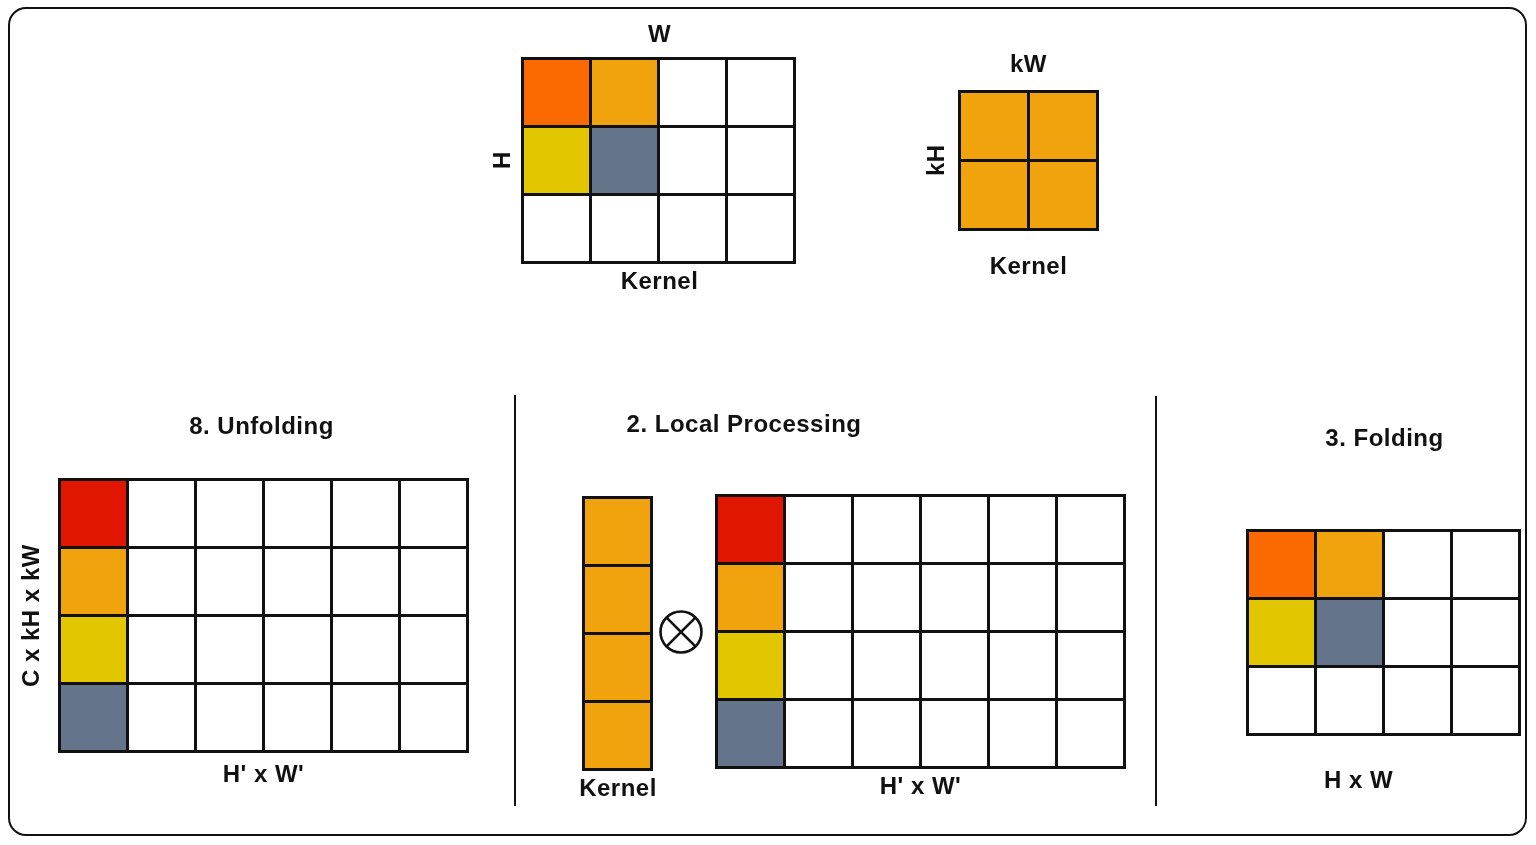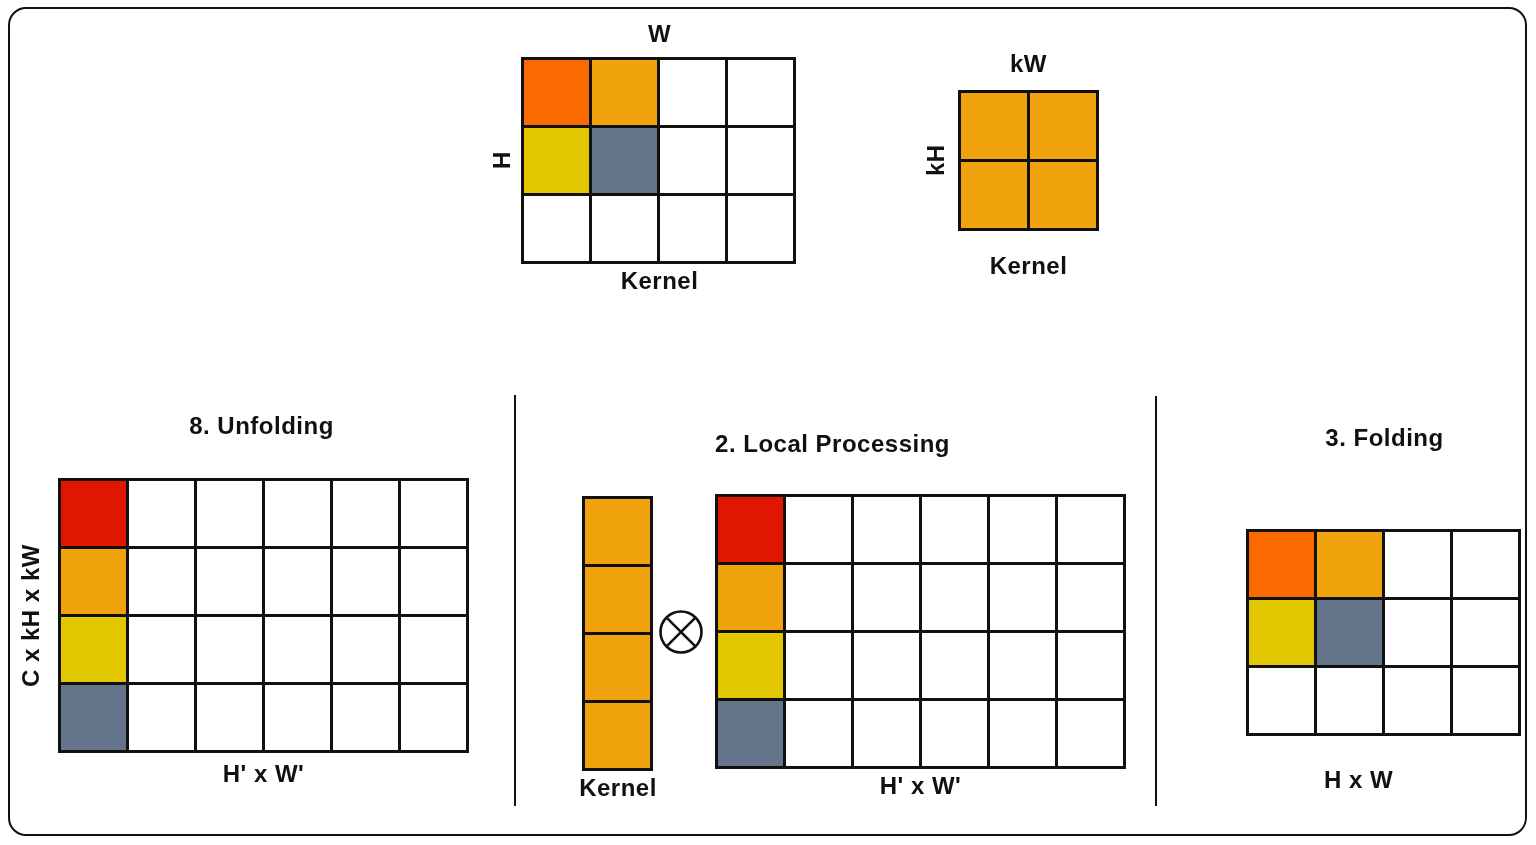--- a/index.html
+++ b/index.html
@@ -92,21 +92,21 @@
     <div class="cell"></div>
     <div class="cell"></div>
     <div class="cell"></div>
     <div class="cell"></div>
     <div class="cell"></div>
   </div>
 <div class="hlabel" style="left:58px; top:760px; width:411px;">H' x W'</div>
 
 <div class="divider" style="left:514px; top:395px; height:411px;"></div>
 
-<div class="hlabel" style="left:538px; top:430px; width:412px;text-align:right;">2. Local Processing</div>
+<div class="hlabel" style="left:538px; top:410px; width:412px;">2. Local Processing</div>
 <div class="grid" style="left: 582px; top: 496px; grid-template-columns: repeat(1, 65px); grid-template-rows: repeat(4, 65px);">
     <div class="cell" style="background: rgb(240, 163, 12);"></div>
     <div class="cell" style="background: rgb(240, 163, 12);"></div>
     <div class="cell" style="background: rgb(240, 163, 12);"></div>
     <div class="cell" style="background: rgb(240, 163, 12);"></div>
   </div>
 <div class="hlabel" style="left:548px; top:774px; width:140px;">Kernel</div>
 <div class="otimes" style="left:657px; top:608px;">
   <svg width="48" height="48" viewBox="0 0 48 48">
     <circle cx="24" cy="24" r="20.5" fill="#ffffff" stroke="#111111" stroke-width="2.6"></circle>

